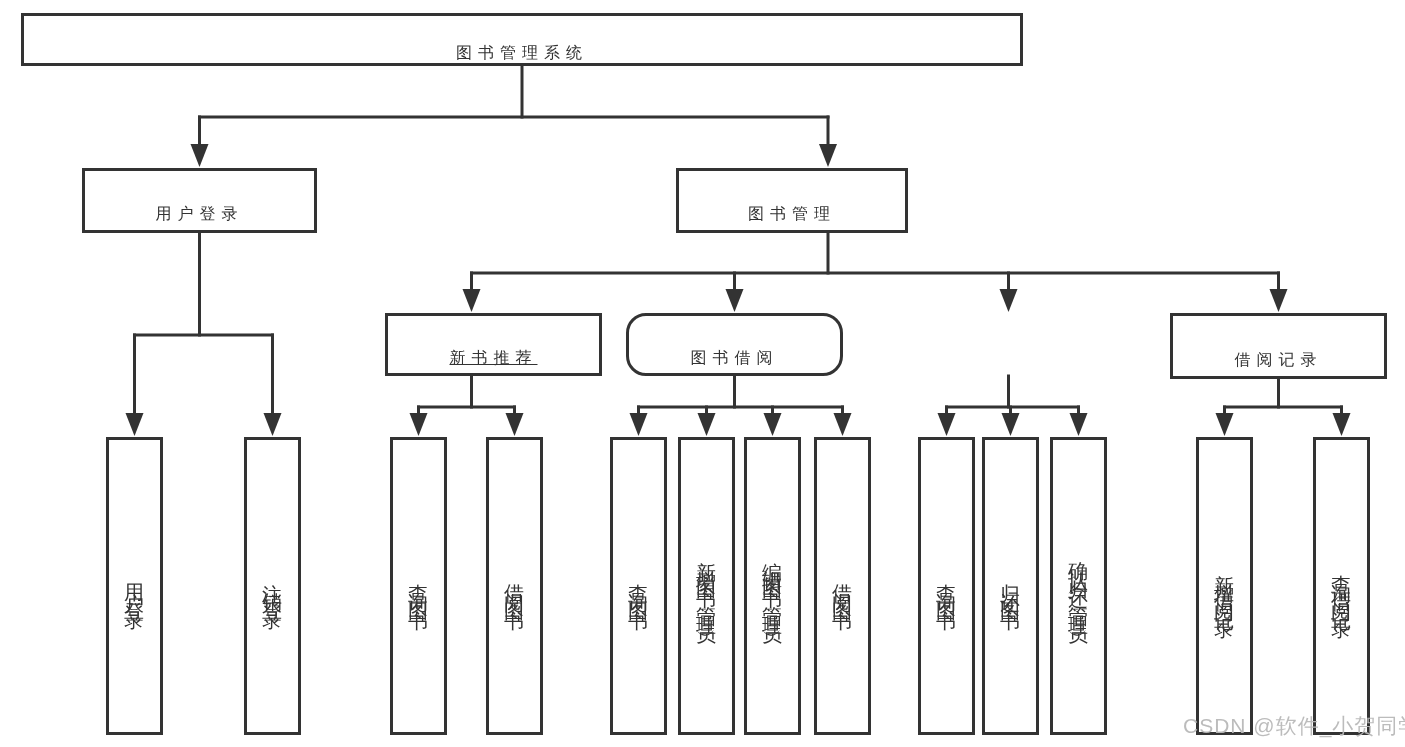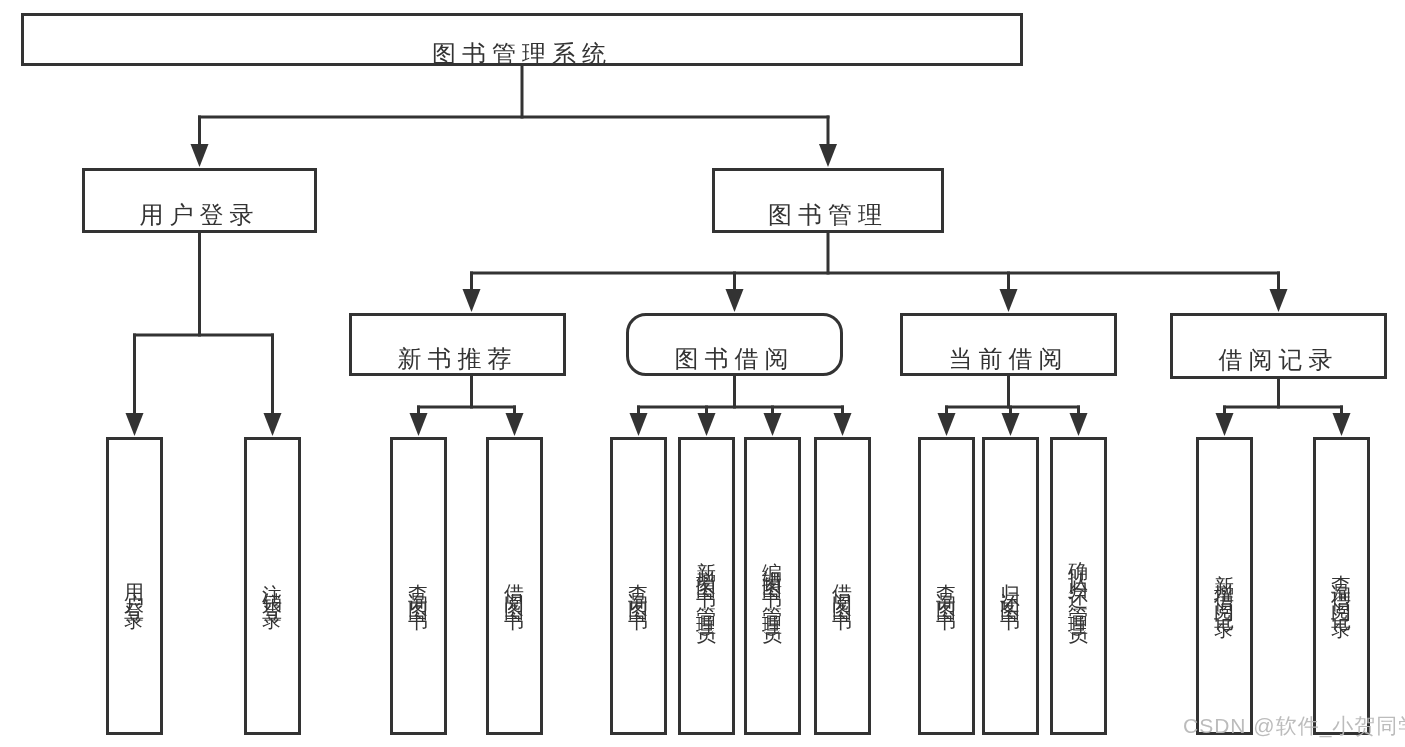--- a/index.html
+++ b/index.html
@@ -23,21 +23,21 @@
     position:absolute;
     box-sizing:border-box;
     background:#ffffff;
     border:3px solid var(--line);
     display:flex;
     align-items:center;
     justify-content:center;
     color:var(--text);
   }
   .node.h span{
-    font-size:24px;
+    font-size:16px;
     letter-spacing:6px;
     white-space:nowrap;
     margin-top:28px;
   }
   .node.v span{
     writing-mode:vertical-rl;
     text-orientation:mixed;
     font-size:20px;
     letter-spacing:9px;
     line-height:1.1;
@@ -112,31 +112,28 @@
       <line x1="1341.5" y1="407" x2="1341.5" y2="421" stroke="#333333" stroke-width="3" stroke-linecap="square"></line>
       <polygon points="1332.5,413 1350.5,413 1341.5,436" fill="#333333"></polygon>
     </svg>
   <div id="nodes">
       <div class="node h" style="left: 21px; top: 13px; width: 1002px; height: 53px;">
         <span>图书管理系统</span>
       </div>
       <div class="node h" style="left: 82px; top: 168px; width: 235px; height: 65px;">
         <span>用户登录</span>
       </div>
-      <div class="node h" style="left: 712px; top: 168px; width: 232px; height: 65px;">
+      <div class="node h" style="left: 676px; top: 168px; width: 232px; height: 65px;">
         <span>图书管理</span>
       </div>
-      <div class="node h" style="left: 349px; top: 313px; width: 217px; height: 63px;">
+      <div class="node h" style="left: 385px; top: 313px; width: 217px; height: 63px; text-decoration: underline;">
         <span>新书推荐</span>
       </div>
       <div class="node h" style="left: 626px; top: 313px; width: 217px; height: 63px; border-radius: 20px;">
         <span>图书借阅</span>
-      </div>
-      <div class="node h" style="left: 900px; top: 313px; width: 217px; height: 63px;">
-        <span>当前借阅</span>
       </div>
       <div class="node h" style="left: 1170px; top: 313px; width: 217px; height: 66px;">
         <span>借阅记录</span>
       </div>
       <div class="node v" style="left: 106px; top: 437px; width: 57px; height: 298px;">
         <span>用户登录</span>
       </div>
       <div class="node v" style="left: 244px; top: 437px; width: 57px; height: 298px;">
         <span>注销登录</span>
       </div>

